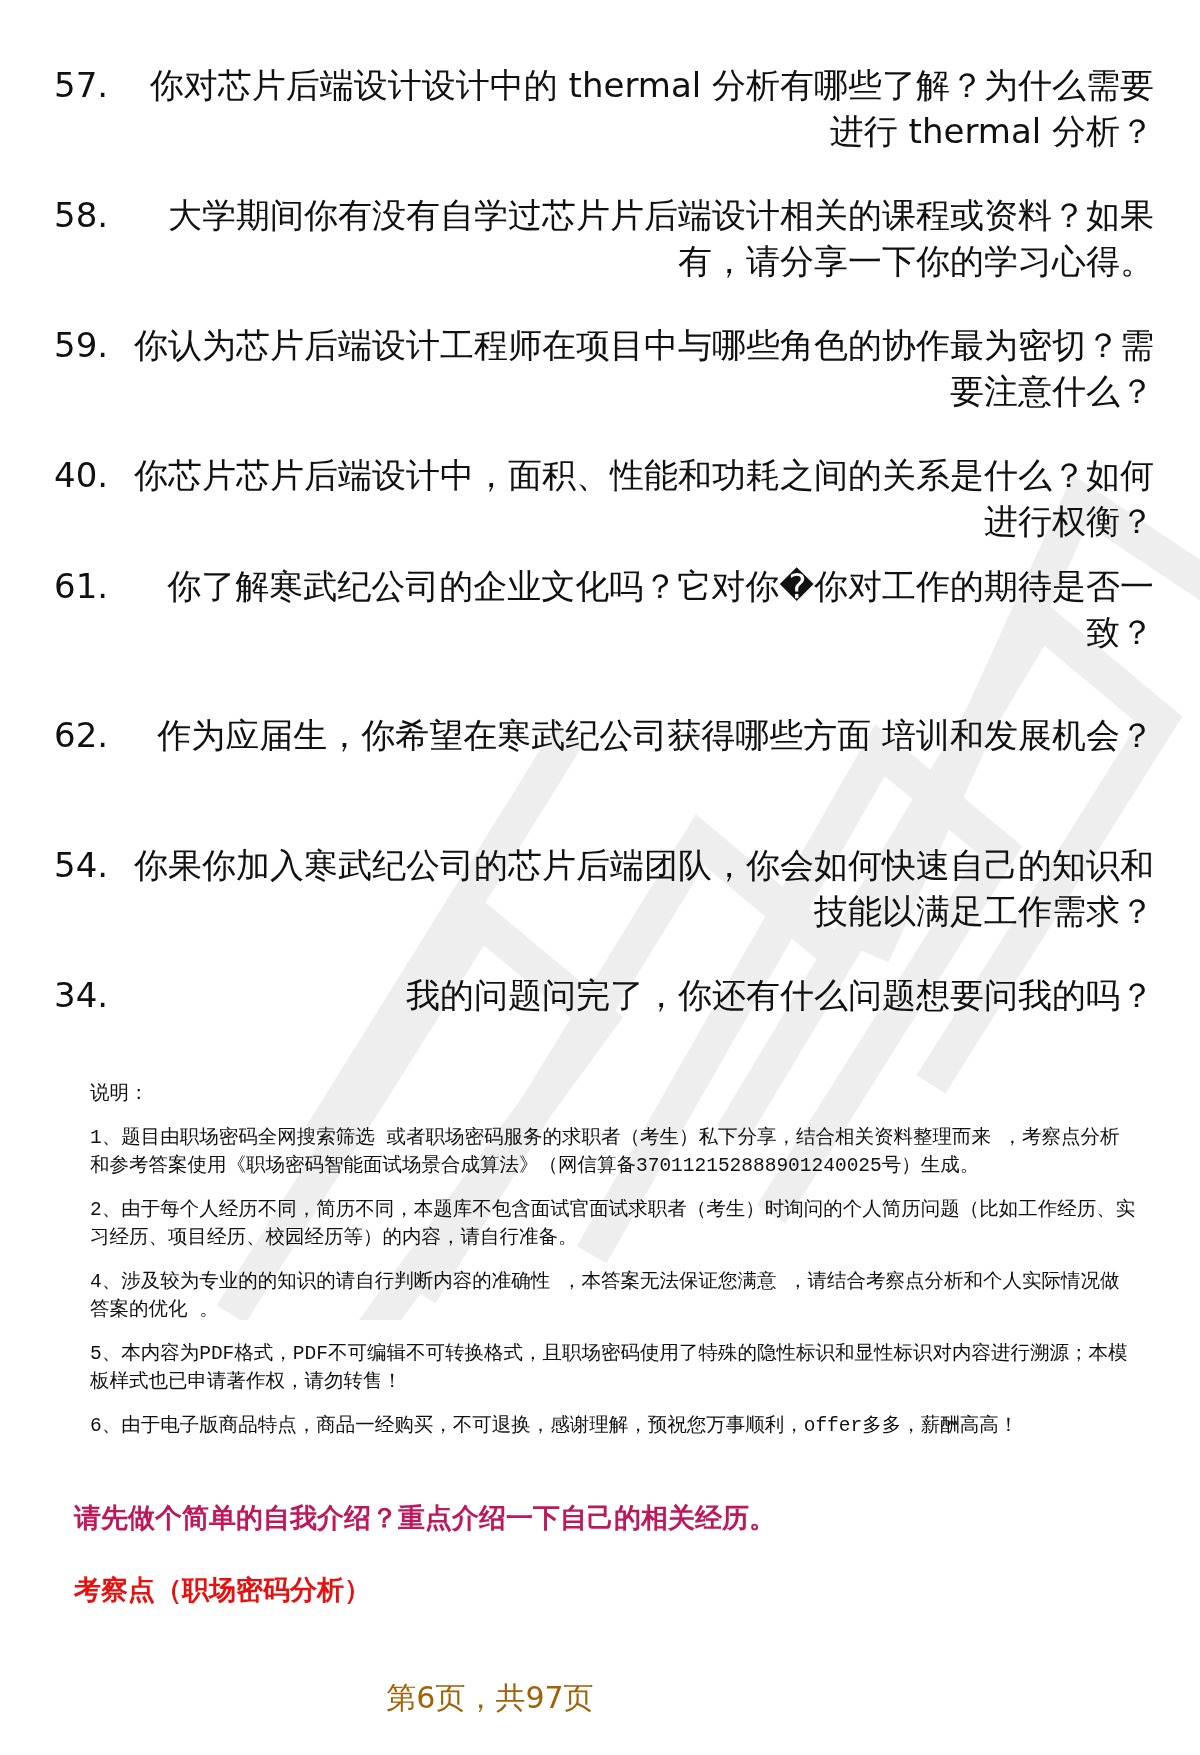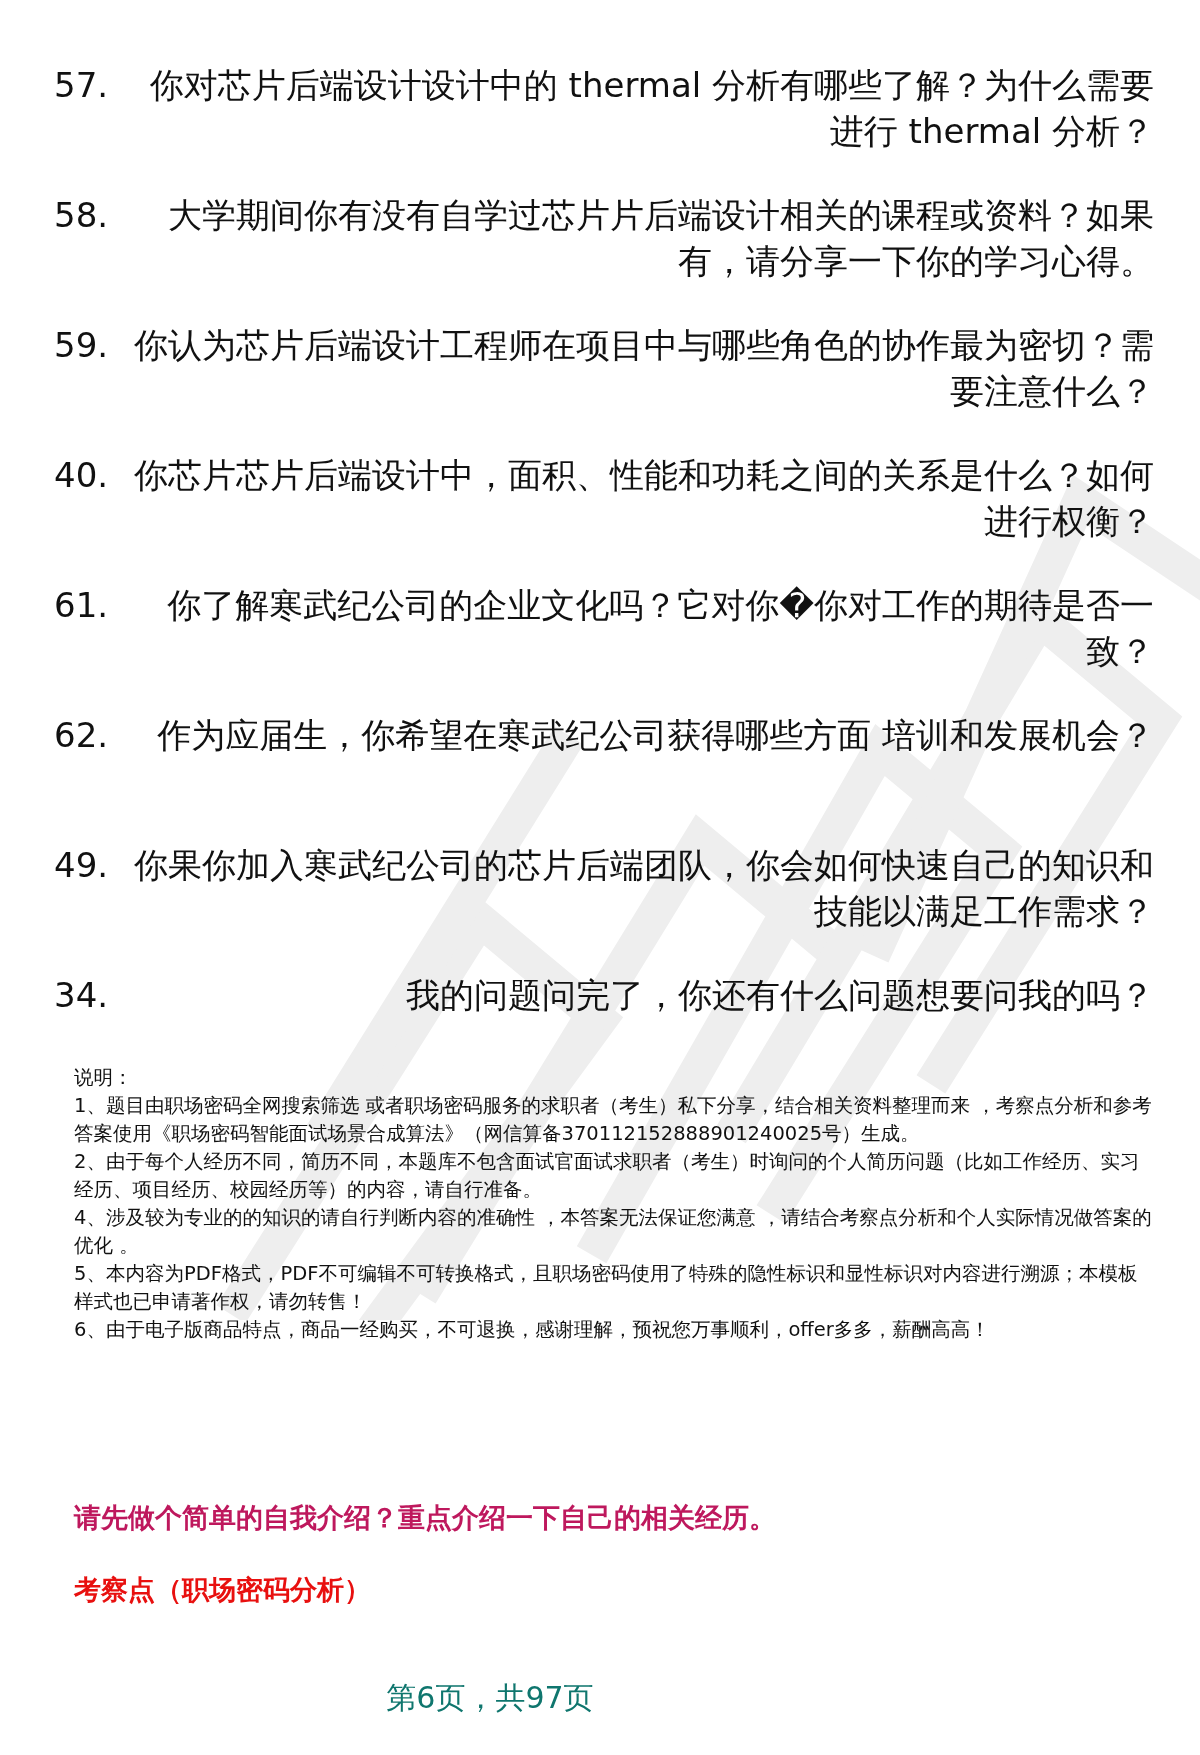--- a/index.html
+++ b/index.html
@@ -15,32 +15,32 @@
   .q {
     position: absolute; left: 54px; width: 1100px;
     font-size: 34px; line-height: 46px; display: flex;
   }
   .q .num { width: 74px; flex: 0 0 74px; }
   .q .txt { flex: 1; text-align: right; }
   .notes {
     position: absolute; left: 74px; top: 1064px; width: 1080px;
     font-size: 19.5px; line-height: 28px; color: #111;
   }
-  .notes p { margin: 0; }
+  .notes p { margin: 16px; font-family: Liberation Mono, monospace; }
   .red-q {
     position: absolute; left: 74px; top: 1500px;
     font-size: 27px; font-weight: bold; color: #be185d;
   }
   .red-h {
     position: absolute; left: 74px; top: 1572px;
     font-size: 27px; font-weight: bold; color: #e8100f;
   }
   .footer {
     position: absolute; left: 0; width: 980px; top: 1678px; text-align: center;
-    font-size: 30px; color: #0f766e;
+    font-size: 30px; color: #a16207;
   }
 </style>
 </head>
 <body>
 
 <svg class="watermark" viewBox="0 0 1050 900">
   <g fill="none" stroke="#eeeeee" stroke-width="34" stroke-linecap="square">
     <path d="M60 880 L300 500 L420 600 L200 900"></path>
     <path d="M250 860 L520 420 L640 520"></path>
     <path d="M420 820 L700 330 L820 430 L600 780"></path>
@@ -60,30 +60,30 @@
     <span class="txt">大学期间你有没有自学过芯片片后端设计相关的课程或资料？如果有，请分享一下你的学习心得。</span>
   </div>
   <div class="q" style="top:322px">
     <span class="num">59.</span>
     <span class="txt">你认为芯片后端设计工程师在项目中与哪些角色的协作最为密切？需要注意什么？</span>
   </div>
   <div class="q" style="top:452px">
     <span class="num">40.</span>
     <span class="txt">你芯片芯片后端设计中，面积、性能和功耗之间的关系是什么？如何进行权衡？</span>
   </div>
-  <div class="q" style="top:582px">
+  <div class="q" style="top:563px">
     <span class="num">61.</span>
     <span class="txt">你了解寒武纪公司的企业文化吗？它对你�你对工作的期待是否一致？</span>
   </div>
   <div class="q" style="top:712px">
     <span class="num">62.</span>
     <span class="txt">作为应届生，你希望在寒武纪公司获得哪些方面 培训和发展机会？</span>
   </div>
   <div class="q" style="top:842px">
-    <span class="num">49.</span>
+    <span class="num">54.</span>
     <span class="txt">你果你加入寒武纪公司的芯片后端团队，你会如何快速自己的知识和技能以满足工作需求？</span>
   </div>
   <div class="q" style="top:972px">
     <span class="num">34.</span>
     <span class="txt">我的问题问完了，你还有什么问题想要问我的吗？</span>
   </div>
 
   <div class="notes">
     <p>说明：</p>
     <p>1、题目由职场密码全网搜索筛选 或者职场密码服务的求职者（考生）私下分享，结合相关资料整理而来 ，考察点分析和参考答案使用《职场密码智能面试场景合成算法》（网信算备370112152888901240025号）生成。</p>

